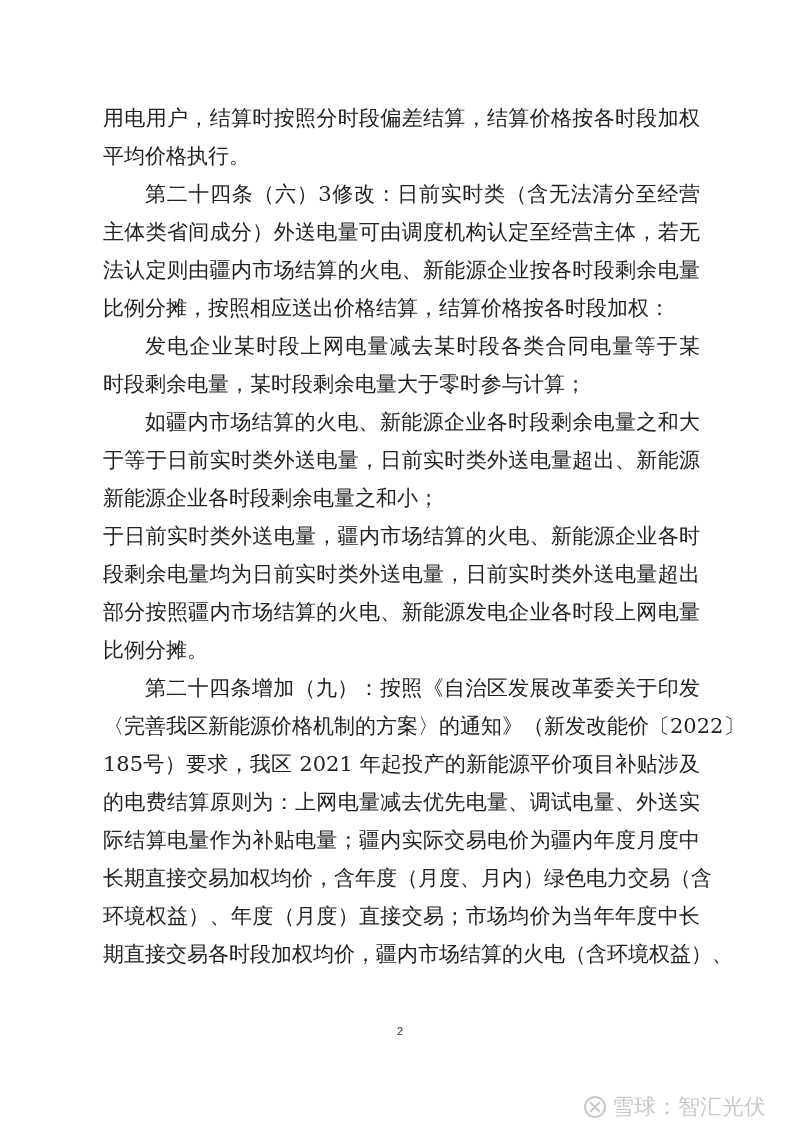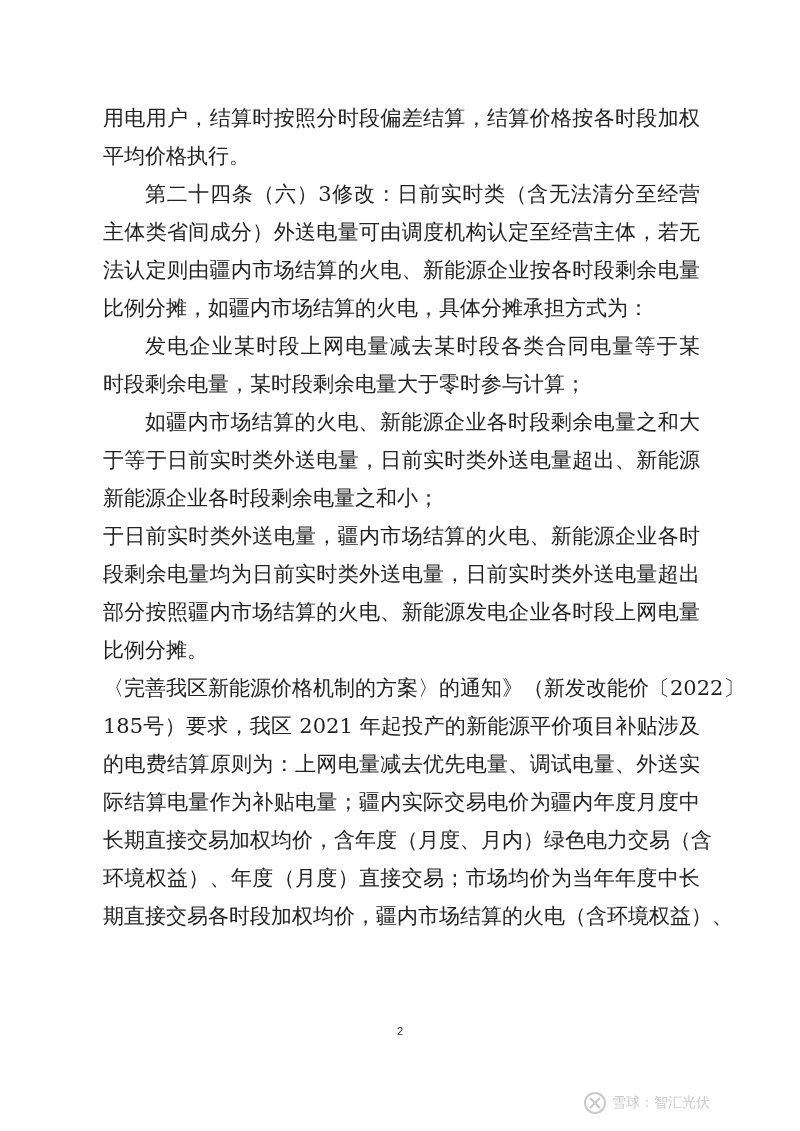--- a/index.html
+++ b/index.html
@@ -48,21 +48,21 @@
   }
   .watermark {
     position: absolute;
     left: 584px;
     top: 1092px;
     display: flex;
     align-items: center;
     gap: 6px;
     color: #c9c9c9;
     font-family: "DejaVu Sans", sans-serif;
-    font-size: 14px;
+    font-size: 22px;
   }
   .watermark .logo {
     width: 22px;
     height: 22px;
     border: 2px solid #c9c9c9;
     border-radius: 50%;
     position: relative;
     box-sizing: border-box;
   }
   .watermark .logo::before,
@@ -82,30 +82,31 @@
 </style>
 </head>
 <body>
 
 <div class="page">
   <div class="line">用电用户，结算时按照分时段偏差结算，结算价格按各时段加权</div>
   <div class="line last">平均价格执行。</div>
   <div class="line indent">第二十四条（六）3修改：日前实时类（含无法清分至经营</div>
   <div class="line">主体类省间成分）外送电量可由调度机构认定至经营主体，若无</div>
   <div class="line">法认定则由疆内市场结算的火电、新能源企业按各时段剩余电量</div>
-  <div class="line last">比例分摊，如疆内市场结算的火电，具体分摊承担方式为：</div>
+  <div class="line last">比例分摊，按照相应送出价格结算，结算价格按各时段加权：</div>
   <div class="line indent">发电企业某时段上网电量减去某时段各类合同电量等于某</div>
   <div class="line last">时段剩余电量，某时段剩余电量大于零时参与计算；</div>
   <div class="line indent">如疆内市场结算的火电、新能源企业各时段剩余电量之和大</div>
   <div class="line">于等于日前实时类外送电量，日前实时类外送电量超出、新能源</div>
   <div class="line last">新能源企业各时段剩余电量之和小；</div>
   <div class="line">于日前实时类外送电量，疆内市场结算的火电、新能源企业各时</div>
   <div class="line">段剩余电量均为日前实时类外送电量，日前实时类外送电量超出</div>
   <div class="line">部分按照疆内市场结算的火电、新能源发电企业各时段上网电量</div>
   <div class="line last">比例分摊。</div>
+  <div class="line indent">第二十四条增加（九）：按照《自治区发展改革委关于印发</div>
   <div class="line">〈完善我区新能源价格机制的方案〉的通知》（新发改能价〔2022〕</div>
   <div class="line">185号）要求，我区 2021 年起投产的新能源平价项目补贴涉及</div>
   <div class="line">的电费结算原则为：上网电量减去优先电量、调试电量、外送实</div>
   <div class="line">际结算电量作为补贴电量；疆内实际交易电价为疆内年度月度中</div>
   <div class="line">长期直接交易加权均价，含年度（月度、月内）绿色电力交易（含</div>
   <div class="line">环境权益）、年度（月度）直接交易；市场均价为当年年度中长</div>
   <div class="line">期直接交易各时段加权均价，疆内市场结算的火电（含环境权益）、</div>
 </div>
 
 <div class="page-number">2</div>

